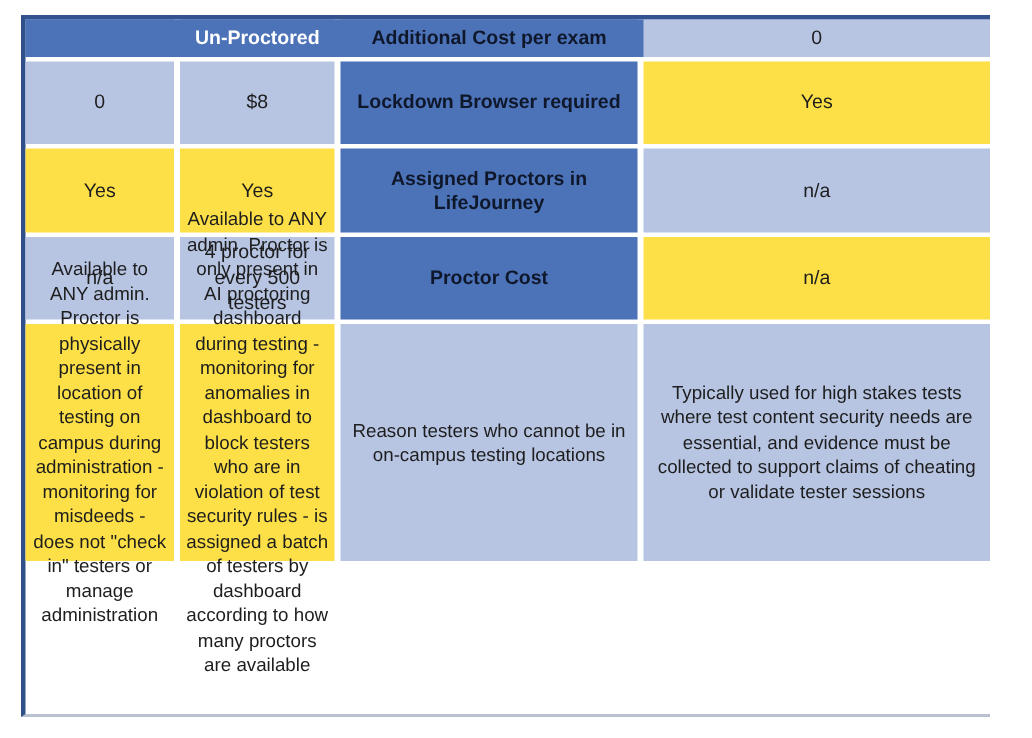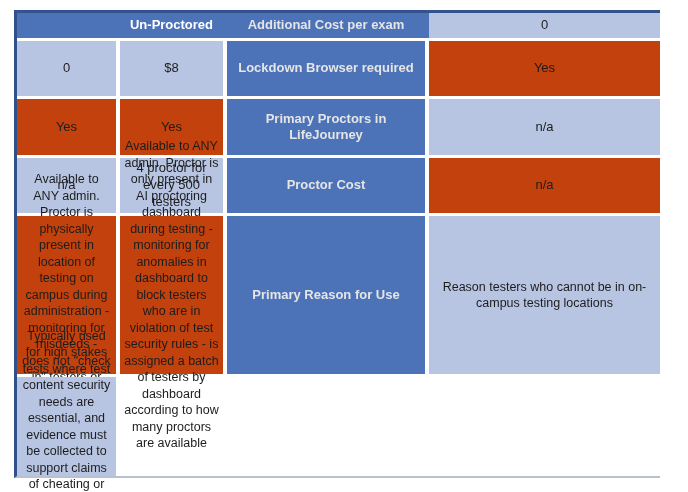--- a/index.html
+++ b/index.html
@@ -53,28 +53,28 @@
   }
   .hcell {
     background: #4c72b8;
     color: #ffffff;
     font-weight: bold;
     font-size: 13px;
     padding: 0 2px;
   }
   .rowhdr {
     background: #4c72b8;
-    color: #e5e5e5;
+    color: #0f172a;
     font-weight: bold;
     font-size: 13px;
     line-height: 1.25;
     padding: 2px 6px;
   }
   .band-dark  { background: #b7c5e3; }
-  .band-light { background: #c2410c; }
+  .band-light { background: #fde047; }
   .para { font-size: 12.5px; line-height: 1.32; padding: 2px 4px; }
 </style>
 </head>
 <body>
 
 <div class="canvas">
   <div class="tbl">
     <div class="hdr-bar"></div>
 
     <div class="cell hcell"></div>
@@ -83,27 +83,26 @@
     <div class="cell rowhdr">Additional Cost per exam</div>
     <div class="cell band-dark">0</div>
     <div class="cell band-dark">0</div>
     <div class="cell band-dark">$8</div>
 
     <div class="cell rowhdr">Lockdown Browser required</div>
     <div class="cell band-light">Yes</div>
     <div class="cell band-light">Yes</div>
     <div class="cell band-light">Yes</div>
 
-    <div class="cell rowhdr">Primary Proctors in LifeJourney</div>
+    <div class="cell rowhdr">Assigned Proctors in LifeJourney</div>
     <div class="cell band-dark">n/a</div>
     <div class="cell band-dark">n/a</div>
     <div class="cell band-dark">4 proctor for every 500 testers</div>
 
     <div class="cell rowhdr">Proctor Cost</div>
     <div class="cell band-light">n/a</div>
     <div class="cell band-light para">Available to ANY admin. Proctor is physically present in location of testing on campus during administration - monitoring for misdeeds - does not "check in" testers or manage administration</div>
     <div class="cell band-light para">Available to ANY admin. Proctor is only present in AI proctoring dashboard during testing - monitoring for anomalies in dashboard to block testers who are in violation of test security rules - is assigned a batch of testers by dashboard according to how many proctors are available</div>
 
-    <div class="cell rowhdr">Primary Reason for Use</div>
     <div class="cell band-dark para">Reason testers who cannot be in on-campus testing locations</div>
     <div class="cell band-dark para">Typically used for high stakes tests where test content security needs are essential, and evidence must be collected to support claims of cheating or validate tester sessions</div>
   </div>
 </div>
 
 </body></html>

